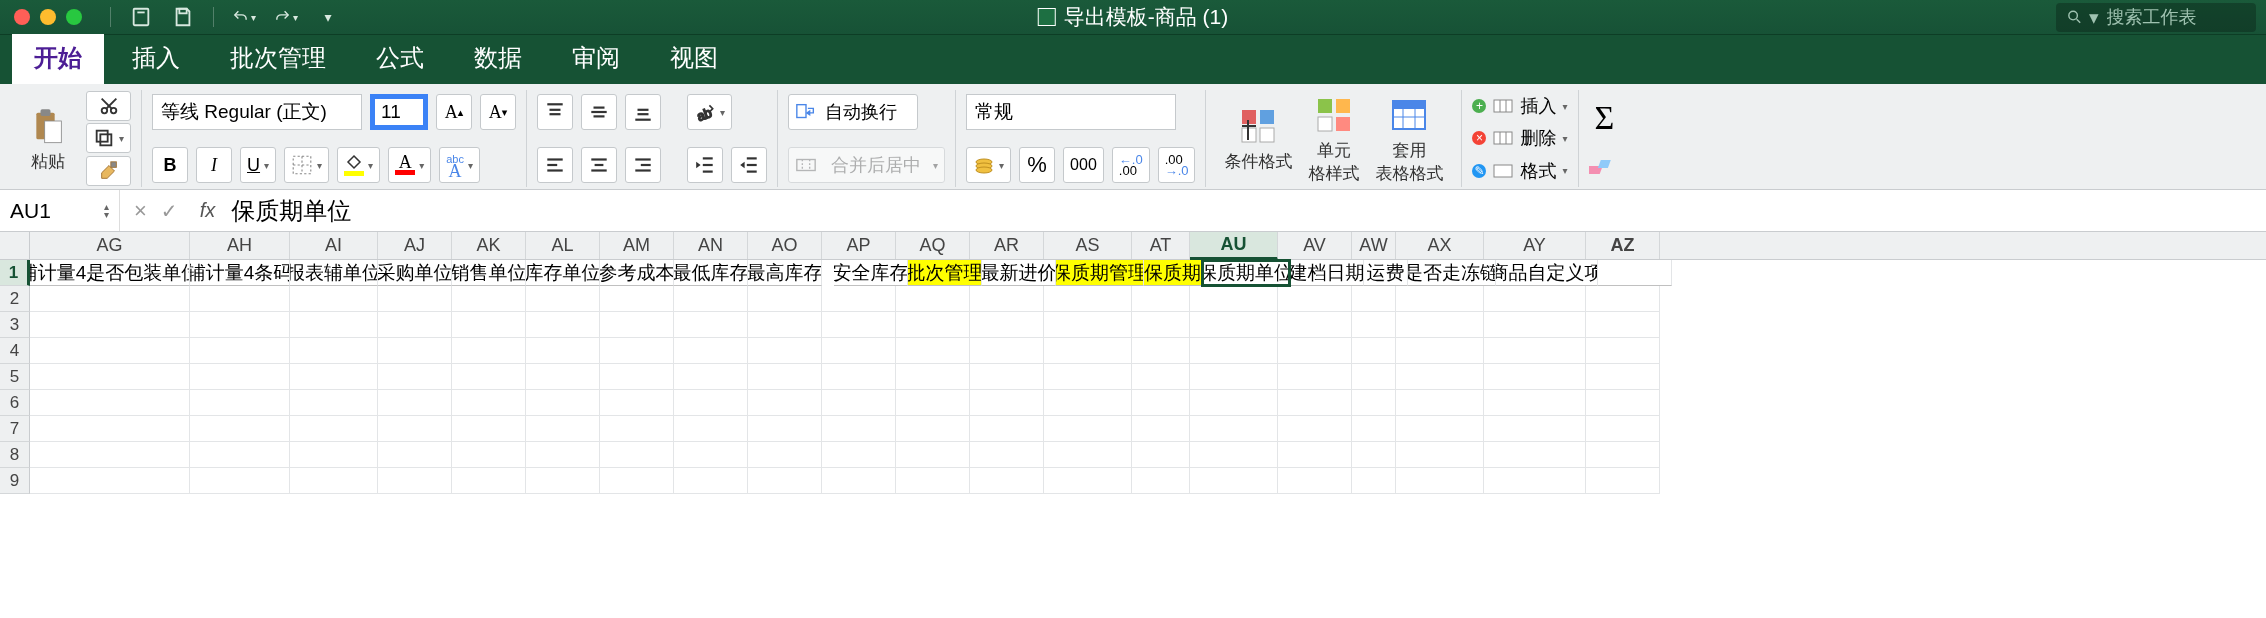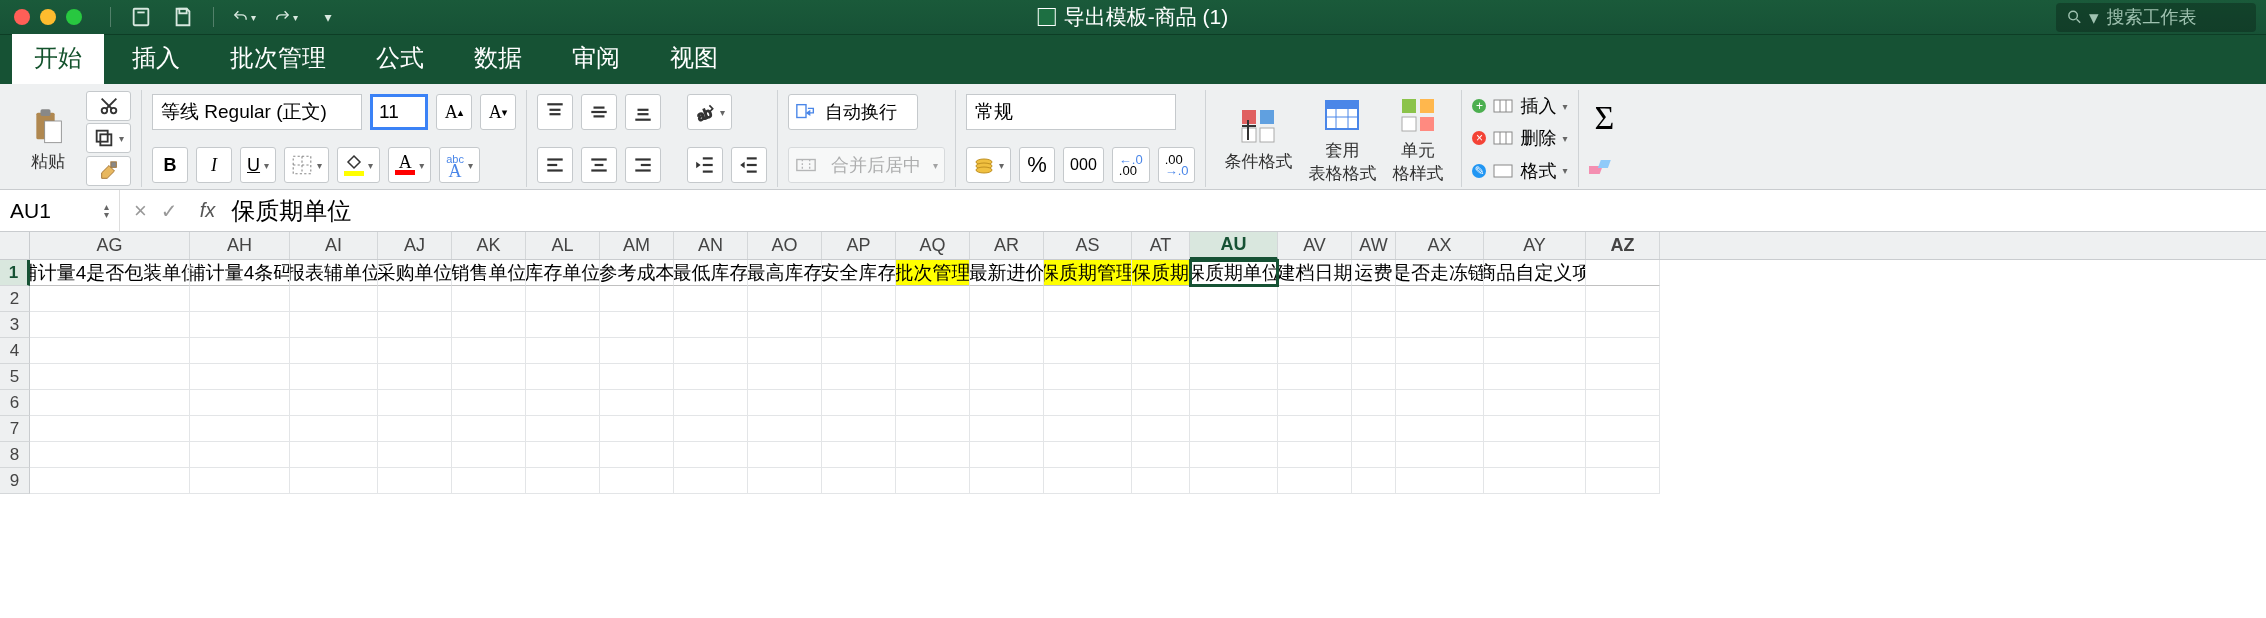--- a/index.html
+++ b/index.html
@@ -17,35 +17,35 @@
 .qat-sep { width: 1px; height: 20px; background: rgba(255,255,255,.25); }
 .title-center { position: absolute; left: 50%; transform: translateX(-50%); display: flex; align-items: center; gap: 8px; font-size: 21px; }
 .title-center .xl-icon { width: 18px; height: 18px; background: #1d6f42; border: 1px solid #fff; position: relative; }
 .search-wrap { position: absolute; right: 10px; display: flex; align-items: center; gap: 6px; background: rgba(0,0,0,.25); border-radius: 4px; padding: 3px 10px; width: 200px; }
 .search-wrap input { background: transparent; border: none; outline: none; color: #cfe3d7; font-size: 18px; width: 100%; }
 .search-wrap input::placeholder { color: #9fc2b0; }
 
 
 .tabstrip { height: 50px; background: #165234; border-top: 1px solid #0d3d25; display: flex; align-items: flex-end; padding: 0 12px; gap: 6px; }
 .tab { padding: 10px 22px 10px; color: #fff; font-size: 24px; cursor: pointer; }
-.tab.active { background: #fff; color: #14532d; font-weight: 400; border-radius: 2px 2px 0 0; }
+.tab.active { background: #fff; color: #4c1d95; font-weight: 700; border-radius: 2px 2px 0 0; }
 
 
 .ribbon { height: 106px; background: #eef0f1; border-bottom: 1px solid #c9cccf; display: flex; align-items: stretch; padding: 6px 8px 2px; }
 .group { display: flex; flex-direction: column; justify-content: space-between; padding: 0 10px; border-right: 1px solid #cfd3d6; }
 .group:last-child { border-right: none; }
 .group-top, .group-bot { display: flex; align-items: center; gap: 8px; height: 44px; }
 .rbtn { height: 36px; min-width: 36px; background: #fff; border: 1px solid #c5c9cc; border-radius: 3px; display: flex; align-items: center; justify-content: center; padding: 0 6px; font-size: 18px; cursor: pointer; }
 .rbtn.small { height: 30px; min-width: 30px; }
 .rbtn.split::after { content: "▾"; font-size: 10px; margin-left: 4px; color: #666; }
 .big-vert { display: flex; flex-direction: column; align-items: center; justify-content: center; gap: 2px; padding: 4px 8px; cursor: pointer; }
 .big-vert .big-icon { width: 44px; height: 44px; display: flex; align-items: center; justify-content: center; }
 .big-vert .big-label { font-size: 17px; color: #333; }
 .font-select { width: 210px; height: 36px; border: 1px solid #c5c9cc; background: #fff; padding: 0 8px; font-size: 19px; }
-.size-select { width: 58px; height: 36px; border: 3px solid #3b82f6; background: #fff; padding: 0 6px; font-size: 19px; }
+.size-select { width: 58px; height: 36px; border: 5px solid #3b82f6; background: #fff; padding: 0 6px; font-size: 19px; }
 .num-select { width: 210px; height: 36px; border: 1px solid #c5c9cc; background: #fff; padding: 0 8px; font-size: 19px; }
 .icon-svg { width: 22px; height: 22px; }
 .color-bar { height: 5px; width: 20px; margin-top: 1px; }
 .vlabel { font-size: 18px; color: #777; margin-left: 6px; }
 .cells-row { display: flex; align-items: center; gap: 6px; font-size: 18px; }
 .cells-row .dot { width: 14px; height: 14px; border-radius: 50%; display: flex; align-items: center; justify-content: center; color: #fff; font-size: 12px; }
 .sigma { font-size: 34px; font-family: "Times New Roman", serif; padding: 0 6px; }
 
 
 .fbar { height: 42px; border-bottom: 1px solid #c9cccf; display: flex; align-items: center; background: #fff; }
@@ -357,41 +357,41 @@
             <rect x="22" y="22" width="14" height="14" fill="#fff" stroke="#aaa"></rect>
             <line x1="10" y1="14" x2="10" y2="34" stroke="#333" stroke-width="2"></line>
             <line x1="4" y1="20" x2="18" y2="20" stroke="#333" stroke-width="2"></line>
           </svg>
         </div>
       <div class="big-label">条件格式</div>
     </div>
     <div class="big-vert">
       <div class="big-icon">
           <svg viewBox="0 0 40 40" width="40" height="40">
+            <rect x="4" y="4" width="14" height="14" fill="#8bc34a"></rect>
+            <rect x="22" y="4" width="14" height="14" fill="#ffb74d"></rect>
+            <rect x="4" y="22" width="14" height="14" fill="#fff" stroke="#aaa"></rect>
+            <rect x="22" y="22" width="14" height="14" fill="#ff8a80"></rect>
+          </svg>
+        </div>
+      <div class="big-label" style="white-space:pre-line;text-align:center">单元
+格样式</div>
+    </div>
+    <div class="big-vert">
+      <div class="big-icon">
+          <svg viewBox="0 0 40 40" width="40" height="40">
             <rect x="4" y="6" width="32" height="28" fill="#fff" stroke="#4a86e8" stroke-width="2"></rect>
             <rect x="4" y="6" width="32" height="8" fill="#4a86e8"></rect>
             <line x1="14" y1="6" x2="14" y2="34" stroke="#4a86e8"></line>
             <line x1="26" y1="6" x2="26" y2="34" stroke="#4a86e8"></line>
             <line x1="4" y1="22" x2="36" y2="22" stroke="#4a86e8"></line>
           </svg>
         </div>
       <div class="big-label" style="white-space:pre-line;text-align:center">套用
 表格格式</div>
-    </div>
-    <div class="big-vert">
-      <div class="big-icon">
-          <svg viewBox="0 0 40 40" width="40" height="40">
-            <rect x="4" y="4" width="14" height="14" fill="#8bc34a"></rect>
-            <rect x="22" y="4" width="14" height="14" fill="#ffb74d"></rect>
-            <rect x="4" y="22" width="14" height="14" fill="#fff" stroke="#aaa"></rect>
-            <rect x="22" y="22" width="14" height="14" fill="#ff8a80"></rect>
-          </svg>
-        </div>
-      <div class="big-label" style="white-space:pre-line;text-align:center">单元
-格样式</div>
     </div>
   </div>
 
   <div class="group" style="justify-content:space-around">
     <div class="cells-row">
         <span class="dot" style="background:#4caf50">+</span>
         <svg width="22" height="16" viewBox="0 0 22 16">
           <rect x="2" y="2" width="18" height="12" fill="#fff" stroke="#888"></rect>
           <line x1="8" y1="2" x2="8" y2="14" stroke="#888"></line>
           <line x1="14" y1="2" x2="14" y2="14" stroke="#888"></line>
@@ -475,21 +475,21 @@
         <div class="rh active">1</div>
         <div class="cell" style="width: 160px;">辅计量4是否包装单位</div>
         <div class="cell" style="width: 100px;">辅计量4条码</div>
         <div class="cell" style="width: 88px;">报表辅单位</div>
         <div class="cell" style="width: 74px;">采购单位</div>
         <div class="cell" style="width: 74px;">销售单位</div>
         <div class="cell" style="width: 74px;">库存单位</div>
         <div class="cell" style="width: 74px;">参考成本</div>
         <div class="cell" style="width: 74px;">最低库存</div>
         <div class="cell" style="width: 74px;">最高库存</div>
-        <div class="cell" style="width: 74px;">安全库存</div>
+        <div class="cell" style="width: 74px; margin-left: 12px;">安全库存</div>
         <div class="cell hl" style="width: 74px;">批次管理</div>
         <div class="cell" style="width: 74px;">最新进价</div>
         <div class="cell hl" style="width: 88px;">保质期管理</div>
         <div class="cell hl" style="width: 58px;">保质期</div>
         <div class="cell sel" style="width: 88px;">保质期单位</div>
         <div class="cell" style="width: 74px;">建档日期</div>
         <div class="cell" style="width: 44px;">运费</div>
         <div class="cell" style="width: 88px;">是否走冻链</div>
         <div class="cell" style="width: 102px;">商品自定义项</div>
         <div class="cell" style="width: 74px;"></div>

